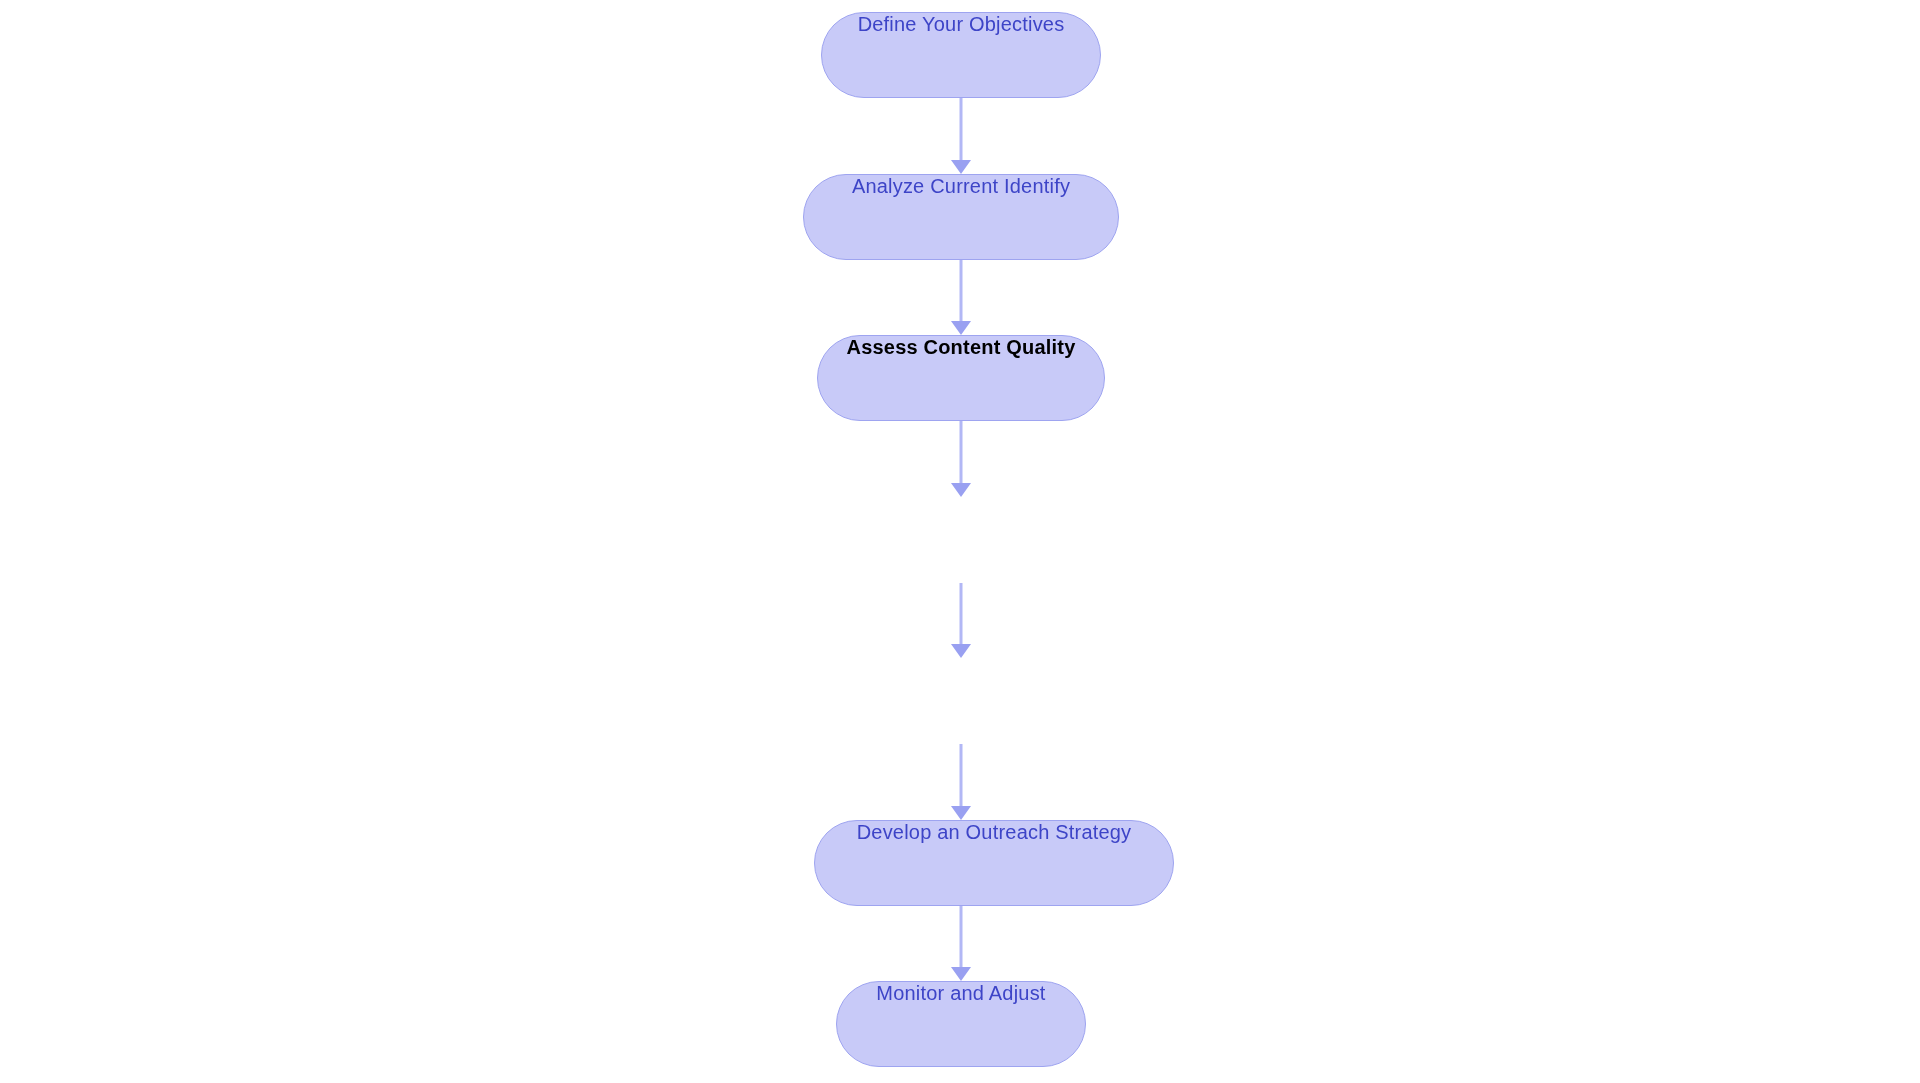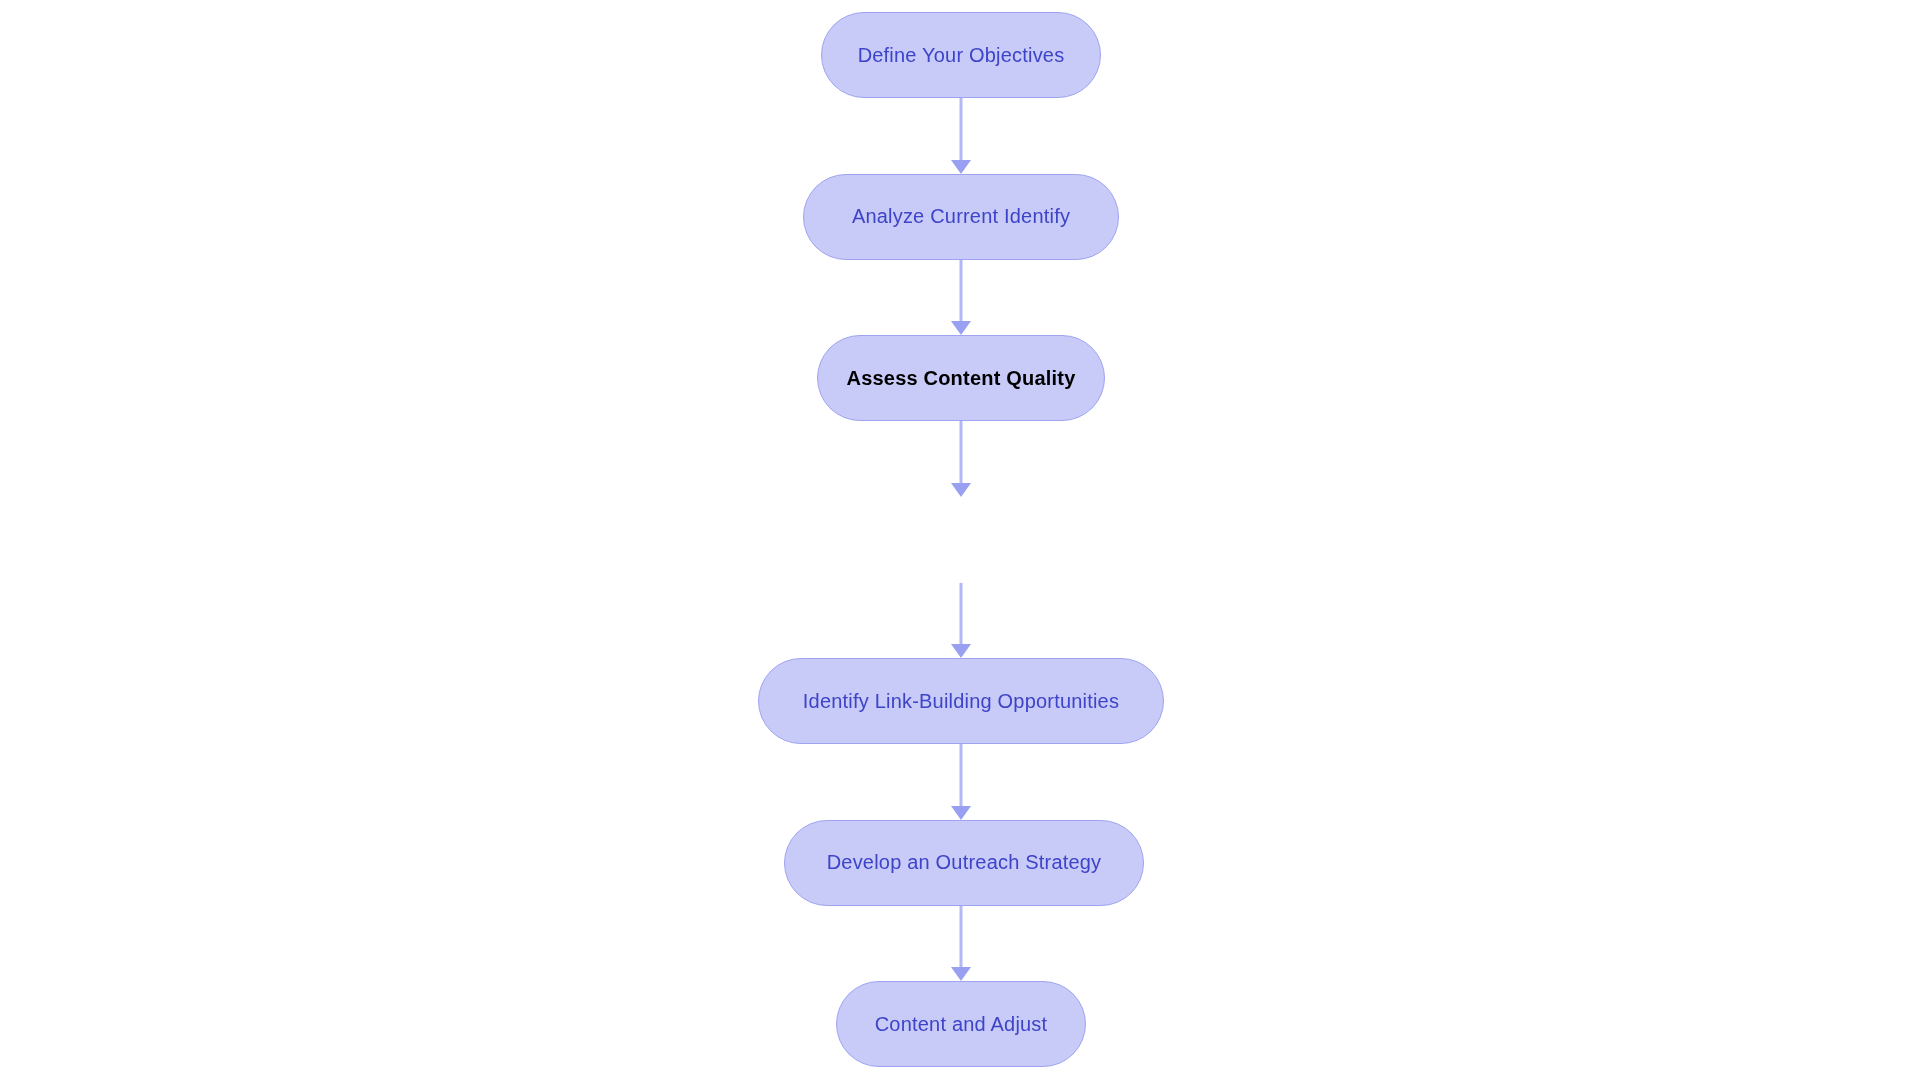--- a/index.html
+++ b/index.html
@@ -11,21 +11,20 @@
     position: relative;
     width: 1920px;
     height: 1083px;
     background: #ffffff;
     overflow: hidden;
     font-family: "Liberation Sans", "DejaVu Sans", sans-serif;
   }
   .flow-node {
     position: absolute;
     display: flex;
-    align-items: center;
     justify-content: center;
     box-sizing: border-box;
     height: 86px;
     border-radius: 43px;
     border: 1.5px solid;
     text-align: center;
     white-space: nowrap;
   }
   .flow-node-label {
     font-size: 20px;
@@ -59,28 +58,25 @@
 <div class="canvas" style="background: rgb(255, 255, 255);">
     <div class="flow-node" style="top: 12px; width: 280px; left: 821px; background: rgb(200, 202, 248); border-color: rgb(158, 164, 240);">
       <span class="flow-node-label" style="color: rgb(61, 68, 199);">Define Your Objectives</span>
     </div>
     <div class="flow-node" style="top: 173.5px; width: 316px; left: 803px; background: rgb(200, 202, 248); border-color: rgb(158, 164, 240);">
       <span class="flow-node-label" style="color: rgb(61, 68, 199);">Analyze Current Identify</span>
     </div>
     <div class="flow-node" style="top: 335px; width: 288px; left: 817px; background: rgb(200, 202, 248); border-color: rgb(158, 164, 240);">
       <span class="flow-node-label" style="color: #000000; font-weight: bold;">Assess Content Quality</span>
     </div>
-    <div class="flow-node" style="top: 658px; width: 406px; left: 758px; background: rgb(200, 202, 248); border-color: rgb(158, 164, 240);">
-      <span class="flow-node-label" style="color: rgb(61, 68, 199);">Identify Link-Building Opportunities</span>
-    </div>
-    <div class="flow-node" style="top: 819.5px; width: 360px; left: 784px; background: rgb(200, 202, 248); border-color: rgb(158, 164, 240);">
+    <div class="flow-node" style="top: 819.5px; width: 360px; left: 814px; background: rgb(200, 202, 248); border-color: rgb(158, 164, 240);">
       <span class="flow-node-label" style="color: rgb(61, 68, 199);">Develop an Outreach Strategy</span>
     </div>
     <div class="flow-node" style="top: 981px; width: 250px; left: 836px; background: rgb(200, 202, 248); border-color: rgb(158, 164, 240);">
-      <span class="flow-node-label" style="color: rgb(61, 68, 199);">Content and Adjust</span>
+      <span class="flow-node-label" style="color: rgb(61, 68, 199);">Monitor and Adjust</span>
     </div>
     <div class="flow-arrow" style="top: 98px; height: 75.5px; left: 951px;">
       <div class="arrow-line" style="height: 63.5px; background: rgb(178, 183, 245);"></div>
       <div class="arrowhead-down-icon" style="border-top-color: rgb(153, 160, 241);"></div>
     </div>
     <div class="flow-arrow" style="top: 259.5px; height: 75.5px; left: 951px;">
       <div class="arrow-line" style="height: 63.5px; background: rgb(178, 183, 245);"></div>
       <div class="arrowhead-down-icon" style="border-top-color: rgb(153, 160, 241);"></div>
     </div>
     <div class="flow-arrow" style="top: 421px; height: 75.5px; left: 951px;">

